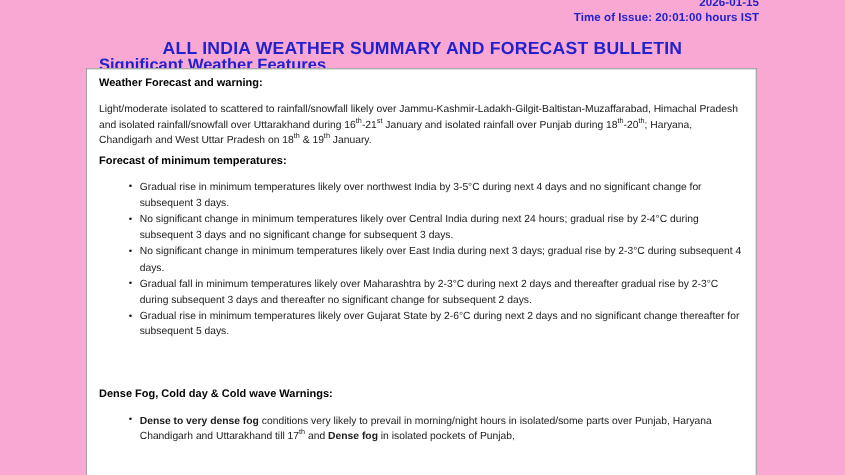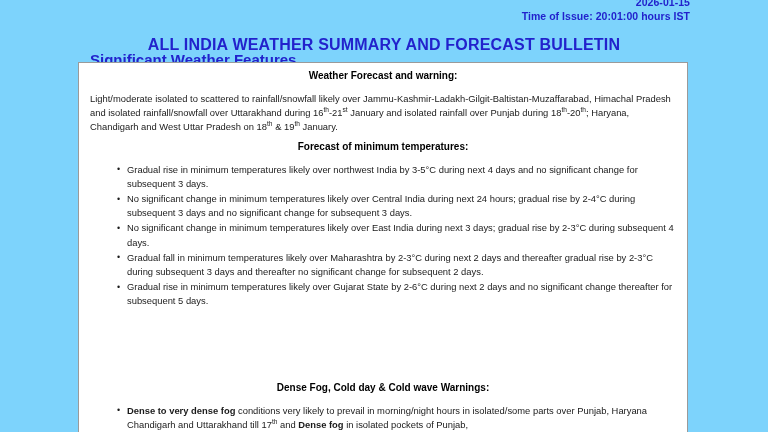--- a/index.html
+++ b/index.html
@@ -12,21 +12,21 @@
     height: 432px;
     overflow: hidden;
     font-family: "Liberation Sans", sans-serif;
     color: #000000;
     position: relative;
   }
   .page {
     position: relative;
     width: 768px;
     height: 432px;
-    background: #7dd3fc;
+    background: #f9a8d4;
   }
 
   
   .doc-header {
     position: absolute;
     top: -4px;
     right: 78px;
     text-align: right;
     color: #2222cc;
     font-weight: bold;
@@ -73,27 +73,26 @@
     overflow: hidden;
     padding: 6px 11px 0 11px;
   }
 
   .block-heading {
     font-weight: bold;
     font-size: 10px;
     color: #000;
     margin: 0 0 10px 0;
     line-height: 13px;
-    text-align: center;
   }
   .heading-spaced {
     margin-top: 5px;
   }
   .heading-fog {
-    margin-top: 72px;
+    margin-top: 43px;
   }
 
   .para {
     font-size: 9.4px;
     line-height: 14.2px;
     margin: 0;
     color: #1a1a1a;
     text-align: left;
   }
 

